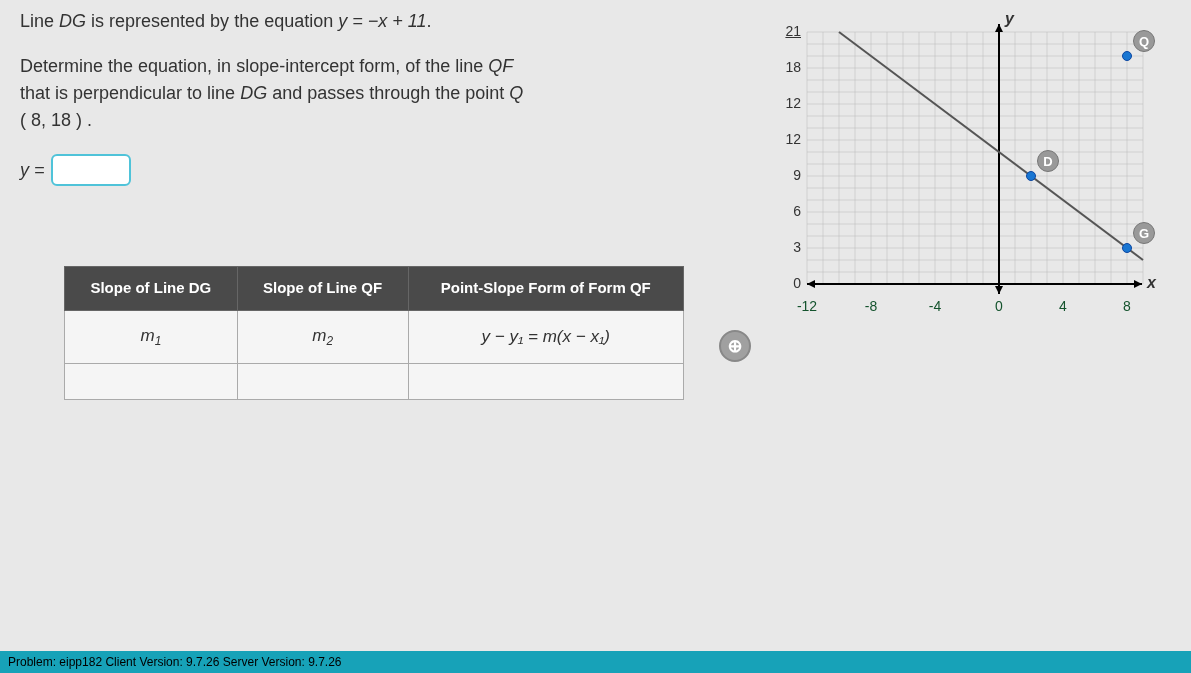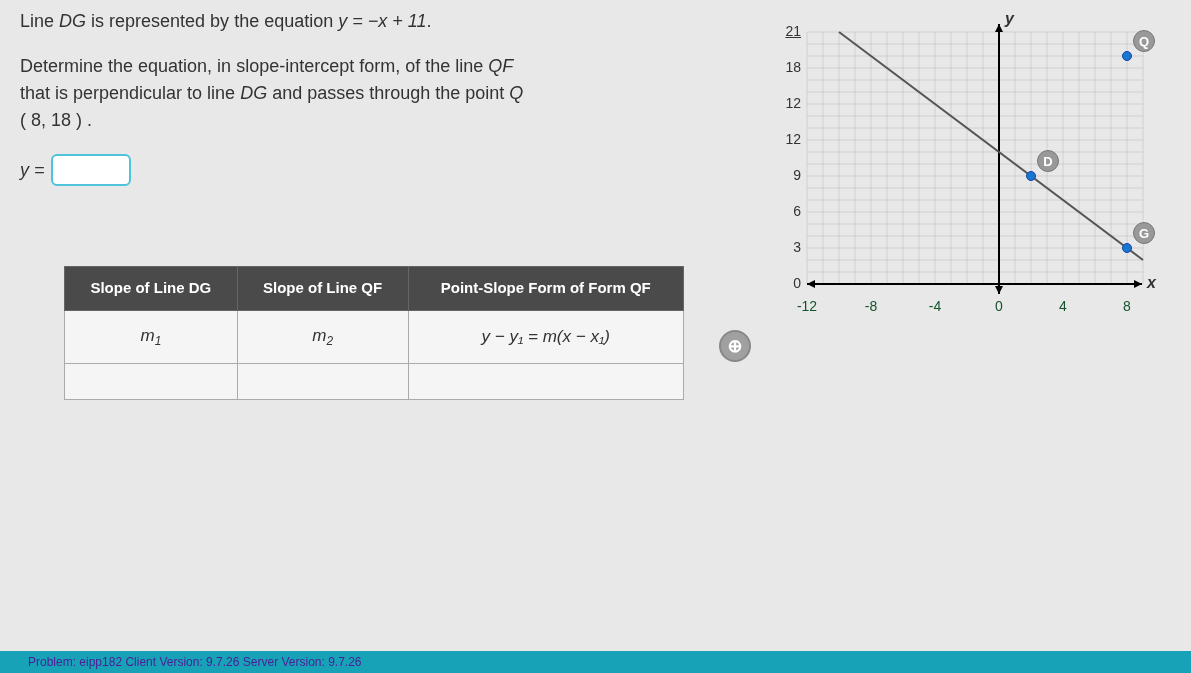--- a/index.html
+++ b/index.html
@@ -145,23 +145,23 @@
       font-size: 17px;
       font-style: italic;
       background: #f5f5f5;
     }
     .sub { font-size: 0.7em; vertical-align: sub; }
     .footer {
       position: absolute;
       bottom: 0;
       left: 0;
       background: #17a2b8;
-      color: #4c1d95;
+      color: #000000;
       font-size: 12px;
-      padding: 4px 28px;
+      padding: 4px 8px;
       width: 100%;
     }
   </style>
 </head>
 <body>
 
 <div class="container">
   <div class="left-panel">
     <div class="problem-text">
       <div>

